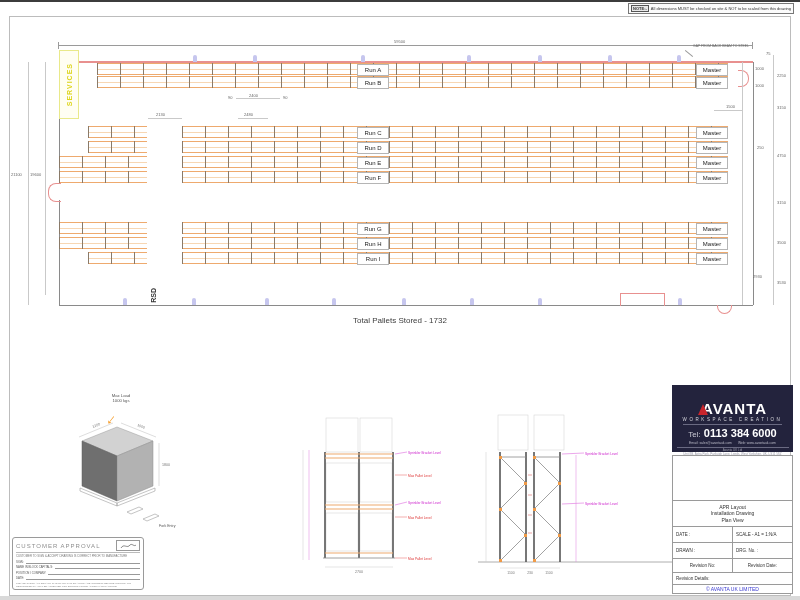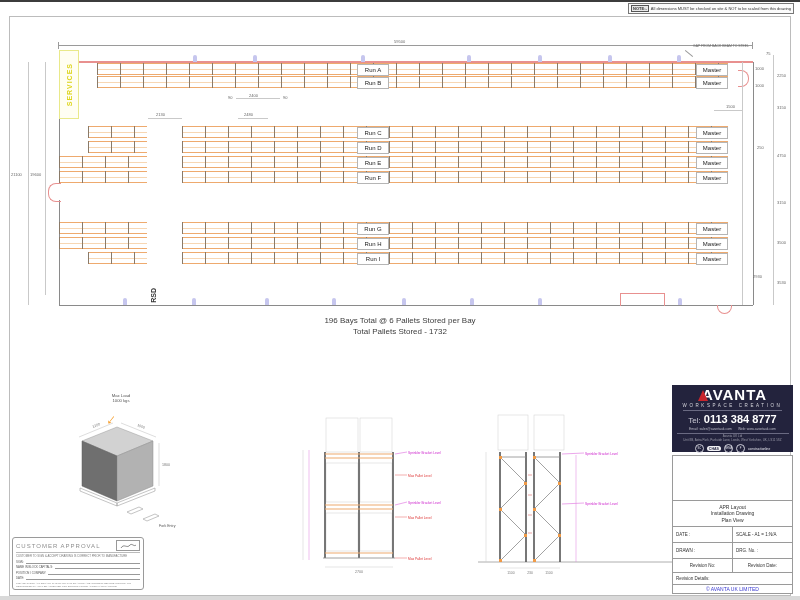--- a/index.html
+++ b/index.html
@@ -34,21 +34,21 @@
   
   .approval{position:absolute;left:12px;top:537px;width:132px;height:53px;border:1px solid #9a9a9a;border-radius:3px;background:#fff;padding:2px 3px;box-sizing:border-box;}
   .approval-head{display:flex;justify-content:space-between;align-items:center;}
   .approval-title{font-size:6px;letter-spacing:1px;color:#8f8f8f;}
   .sig-box{width:22px;height:9px;border:1px solid #999;display:flex;align-items:center;justify-content:center;}
   .approval-notice{font-size:2.8px;color:#777;border-top:1px solid #bbb;margin-top:1px;padding-top:1px;}
   .approval-field{font-size:2.8px;color:#555;display:flex;gap:2px;margin-top:1.5px;}
   .approval-field .fill{flex:1;border-bottom:1px solid #999;}
   .approval-fine{font-size:2.5px;color:#8a8a8a;margin-top:2px;line-height:3px;}
   
-  .brand{position:absolute;left:672px;top:385px;width:121px;height:67px;background:#23233d;color:#fff;display:flex;flex-direction:column;align-items:center;padding-top:3px;box-sizing:border-box;}
+  .brand{position:absolute;left:672px;top:385px;width:121px;height:67px;background:#23233d;color:#fff;display:flex;flex-direction:column;align-items:center;padding-top:17px;box-sizing:border-box;}
   .logo-row{display:flex;align-items:center;gap:1px;}
   .logo-tri{width:0;height:0;border-left:5px solid transparent;border-right:5px solid transparent;border-bottom:11px solid #c8252c;margin-right:-7px;z-index:1;}
   .logo-text{font-size:15px;font-weight:bold;letter-spacing:1px;color:#fff;line-height:14px;}
   .tagline{font-size:4.5px;letter-spacing:2.6px;color:#d8d8de;border-bottom:1px solid #6a6a82;padding-bottom:1.5px;margin-top:1px;}
   .telrow{margin-top:2px;font-size:11px;font-weight:bold;color:#fff;}
   .telrow .tel-label{font-weight:normal;font-size:8px;color:#c9c9d4;}
   .contact-row{display:flex;gap:6px;font-size:3.4px;color:#b9b9c6;margin-top:2px;border-bottom:1px solid #6a6a82;padding-bottom:2px;width:112px;justify-content:center;}
   .addr{font-size:3px;color:#9a9aa8;margin-top:1.5px;text-align:center;line-height:3.6px;}
   .badges{display:flex;align-items:center;gap:3px;margin-top:2px;}
   .badge-circle{width:7px;height:7px;border:1px solid #cfcfda;border-radius:50%;font-size:2.6px;color:#e6e6ee;display:flex;align-items:center;justify-content:center;}
@@ -131,21 +131,20 @@
     <div class="dimtext" style="left:283px;top:95px;">90</div>
 
     <div class="dimtext" style="left:156px;top:112px;">2130</div>
     <div class="hline" style="left:148px;top:118px;width:34px;background:#c9c9c9;"></div>
     <div class="dimtext" style="left:244px;top:112px;">2480</div>
     <div class="hline" style="left:238px;top:118px;width:30px;background:#c9c9c9;"></div>
 
     <div class="rsd">RSD</div>
 
     <div class="plan-notes">
-      <div>196 Bays Total @ 6 Pallets Stored per Bay</div>
       <div>Total Pallets Stored - 1732</div>
     </div>
   <div class="runband" style="left: 97px; top: 63px; width: 631px;"></div>
       <div class="tagbox" style="left: 357px; top: 64px;">Run A</div>
       <div class="tagbox" style="left: 696px; top: 64px;">Master</div>
       <div class="runband" style="left: 97px; top: 76px; width: 631px;"></div>
       <div class="tagbox" style="left: 357px; top: 77px;">Run B</div>
       <div class="tagbox" style="left: 696px; top: 77px;">Master</div>
       <div class="runband" style="left: 88px; top: 126px; width: 59px;"></div>
       <div class="runband" style="left: 182px; top: 126px; width: 546px;"></div>
@@ -332,21 +331,21 @@
   </div>
 
   <div class="brand">
     <div class="logo-row">
       <span class="logo-tri"></span>
       <span class="logo-text">AVANTA</span>
     </div>
     <div class="tagline">WORKSPACE CREATION</div>
     <div class="telrow">
       <span class="tel-label">Tel:</span>
-      <span>0113 384 8777</span>
+      <span>0113 384 6000</span>
     </div>
     <div class="contact-row">
       <span>Email: sales@avantauk.com</span>
       <span>Web: www.avantauk.com</span>
     </div>
     <div class="addr">
       <div>Avanta UK Ltd</div>
       <div>Unit 8B, Astra Park, Parkside Lane, Leeds, West Yorkshire, UK, LS11 5SZ</div>
     </div>
     <div class="badges">

